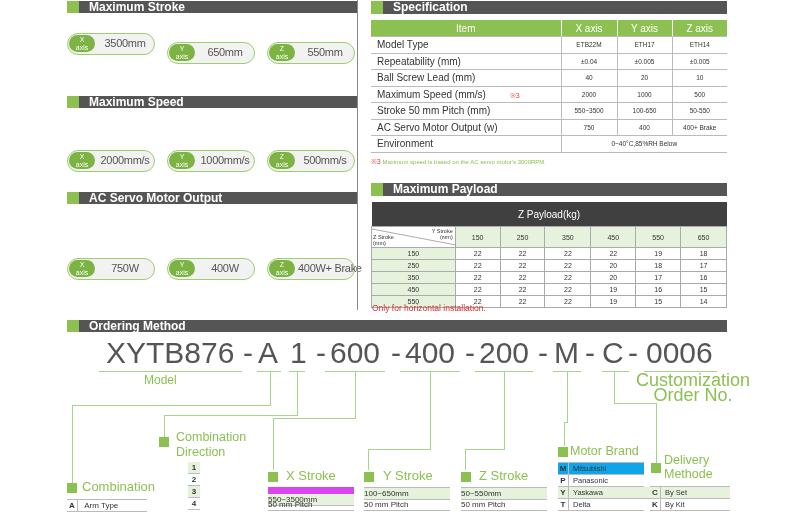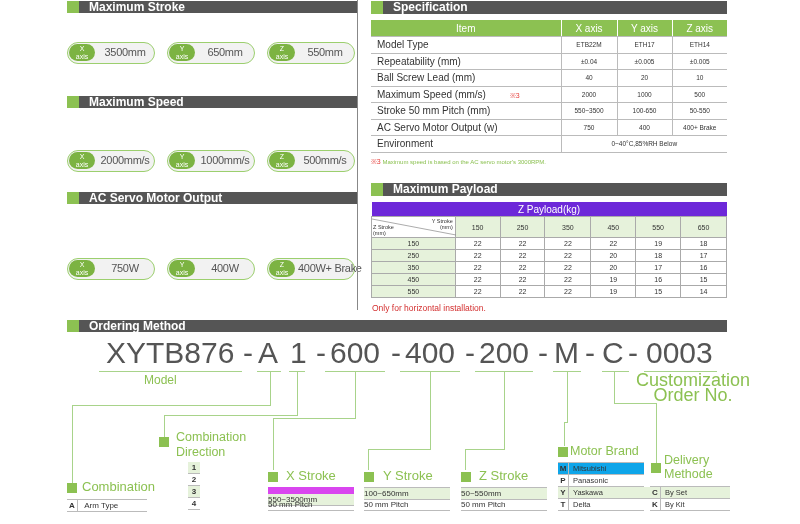--- a/index.html
+++ b/index.html
@@ -12,38 +12,38 @@
   .pill .badge{position:absolute;left:1px;top:1px;width:26px;height:17px;border-radius:9px;background:#7cb342;color:#fff;font-size:7px;line-height:8px;text-align:center;padding-top:1px;box-sizing:border-box;}
   .pill .val{position:absolute;left:30px;right:2px;top:0;line-height:19px;font-size:11px;color:#555;text-align:center;white-space:nowrap;letter-spacing:-0.3px;}
   .vline{position:absolute;left:357px;top:0;width:1px;height:310px;background:#888;}
   table{border-collapse:collapse;position:absolute;}
   .spec td{font-size:6.5px;text-align:center;border-left:1px solid #bbb;height:15.5px;padding:0;border-bottom:1px solid #bbb;margin-left:20px;}
   .spec td.item{text-align:left;font-size:10px;padding-left:6px;border-left:none;}
   .spec tr.head td{background:#8cc152;color:#fff;font-size:10px;border-left:1px solid #fff;height:16px;}
   .spec tr.head td:first-child{border-left:none;}
   .pay td{font-size:7px;text-align:center;border:1px solid #aaa;height:11px;padding:0;}
   .pay td.rh{background:#e6f2db;}
-  .pay tr.zhead td{background:#6d28d9;color:#fff;font-size:10px;height:14px;border:none;}
+  .pay tr.zhead td{background:#404040;color:#fff;font-size:10px;height:24px;border:none;}
   .pay tr.yh td{background:#e6f2db;height:20px;}
   .code{position:absolute;top:336px;font-size:30px;color:#555;letter-spacing:0;white-space:nowrap;}
   .ul{position:absolute;height:1px;background:#a8d38a;}
   .ln{position:absolute;background:#a8d38a;}
   .lbl{position:absolute;color:#8cc152;white-space:nowrap;}
   .sq{position:absolute;width:10px;height:10px;background:#8cc152;}
   .row-g{position:absolute;height:11px;border-bottom:1px solid #bbb;font-size:8px;line-height:11px;}
 </style>
 </head>
 <body>
 
 <div class="sec-bar" style="left:67px;top:1px;width:290px;">
   <div class="g"></div>
   <span>Maximum Stroke</span>
 </div>
 
-<div class="pill" style="left:67px;top:42px;">
+<div class="pill" style="left:67px;top:33px;">
   <div class="badge"><span>X</span><br><span>axis</span></div>
   <div class="val">3500mm</div>
 </div>
 <div class="pill" style="left:167px;top:42px;">
   <div class="badge"><span>Y</span><br><span>axis</span></div>
   <div class="val">650mm</div>
 </div>
 <div class="pill" style="left:267px;top:42px;">
   <div class="badge"><span>Z</span><br><span>axis</span></div>
   <div class="val">550mm</div>
@@ -251,21 +251,21 @@
 <div class="code" style="left:330px;">600</div>
 <div class="code" style="left:391px;">-</div>
 <div class="code" style="left:405px;">400</div>
 <div class="code" style="left:465px;">-</div>
 <div class="code" style="left:479px;">200</div>
 <div class="code" style="left:538px;">-</div>
 <div class="code" style="left:554px;">M</div>
 <div class="code" style="left:585px;">-</div>
 <div class="code" style="left:602px;">C</div>
 <div class="code" style="left:628px;">-</div>
-<div class="code" style="left:646px;">0003</div>
+<div class="code" style="left:646px;">0006</div>
 
 <div class="ul" style="left:99px;top:371px;width:143px;"></div>
 <div class="ul" style="left:257px;top:371px;width:24px;"></div>
 <div class="ul" style="left:289px;top:371px;width:16px;"></div>
 <div class="ul" style="left:325px;top:371px;width:60px;"></div>
 <div class="ul" style="left:400px;top:371px;width:60px;"></div>
 <div class="ul" style="left:475px;top:371px;width:58px;"></div>
 <div class="ul" style="left:553px;top:371px;width:28px;"></div>
 <div class="ul" style="left:602px;top:371px;width:27px;"></div>
 <div class="ul" style="left:644px;top:371px;width:73px;"></div>

